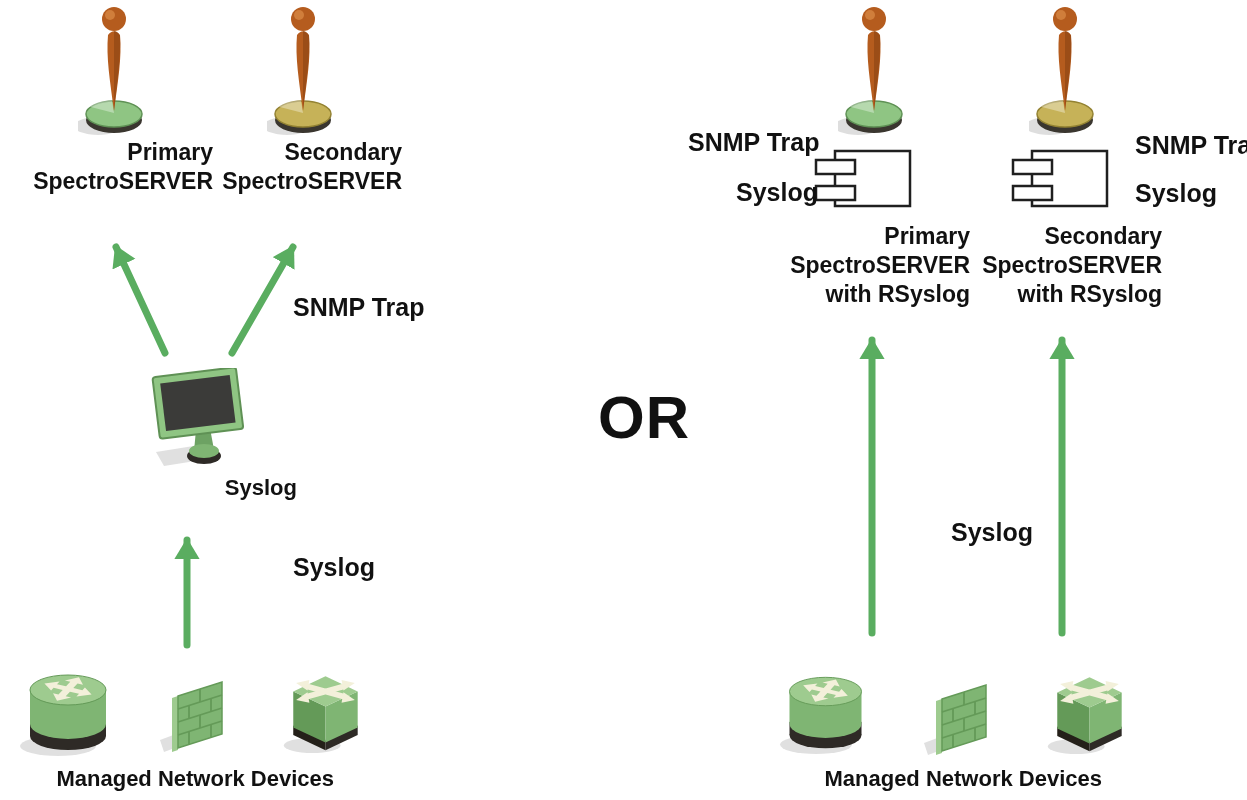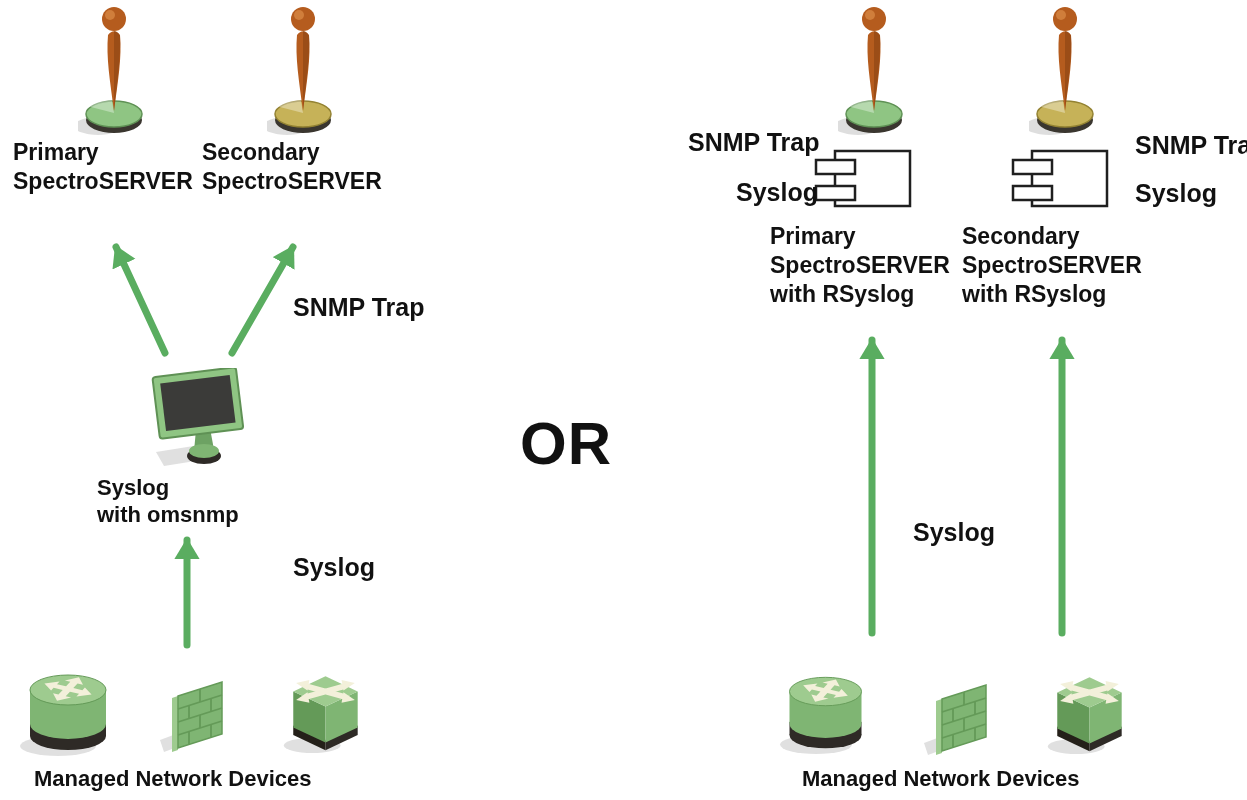--- a/index.html
+++ b/index.html
@@ -2,25 +2,25 @@
 <html style="--arrow-green: #5aad60; --disc-green: #8fc583; --disc-green-rim: #5f9155; --disc-yellow: #c6b258; --disc-yellow-rim: #938232; --pin-orange: #b55c1e; --pin-orange-dark: #8a4312; --device-green: #7fb573; --device-green-light: #9ecb8f; --device-green-dark: #649a58; --device-base-dark: #2e2a26; --monitor-screen: #3b3b39; --component-stroke: #1f1f1f; --text-color: #111111;"><head>
 <meta charset="utf-8">
 <style>
   html,body{margin:0;padding:0;background:#ffffff;}
   #canvas{
     position:relative;width:1247px;height:800px;background:#ffffff;
     font-family:"Liberation Sans",sans-serif;overflow:hidden;
   }
   .lbl{
     position:absolute;font-weight:bold;color:var(--text-color,#111);
-    text-align:left;line-height:29px;font-size:23px;white-space:nowrap;
+    text-align:right;line-height:29px;font-size:23px;white-space:nowrap;
   }
   .lbl div{white-space:nowrap;}
   .small{font-size:25px;line-height:22px;}
-  .or{font-size:60px;line-height:60px;letter-spacing:1px;margin-top:26px;}
+  .or{font-size:60px;line-height:60px;letter-spacing:1px;}
   .icon{position:absolute;}
   svg{display:block;overflow:visible;}
   .arrow-line{stroke:var(--arrow-green,#5aad60);stroke-width:7;stroke-linecap:round;fill:none;}
   .arrow-head{fill:var(--arrow-green,#5aad60);}
   .comp-rect{fill:#ffffff;stroke:var(--component-stroke,#1f1f1f);stroke-width:2.5;}
   .mortar{stroke:var(--device-green-dark,#649a58);stroke-width:1.8;fill:none;}
 </style>
 </head>
 <body>
 
@@ -120,21 +120,20 @@
   </div>
 
   <div class="lbl small" style="left:293px;top:296px;width:130px;text-align:left">SNMP Trap</div>
 
   <svg class="icon" style="left:148px;top:368px" width="100" height="105">
       <use href="#sym-monitor"></use>
     </svg>
 
   <div class="lbl" style="left:97px;top:474px;width:200px;font-size:22px;line-height:27px">
     <div>Syslog</div>
-    <div>with omsnmp</div>
   </div>
 
   <div class="lbl small" style="left:293px;top:556px;width:120px;text-align:left">Syslog</div>
 
   <svg class="icon" style="left:18px;top:662px" width="100" height="95">
       <use href="#sym-router"></use>
     </svg>
   <svg class="icon" style="left:158px;top:672px" width="70" height="85">
       <use href="#sym-firewall"></use>
     </svg>

